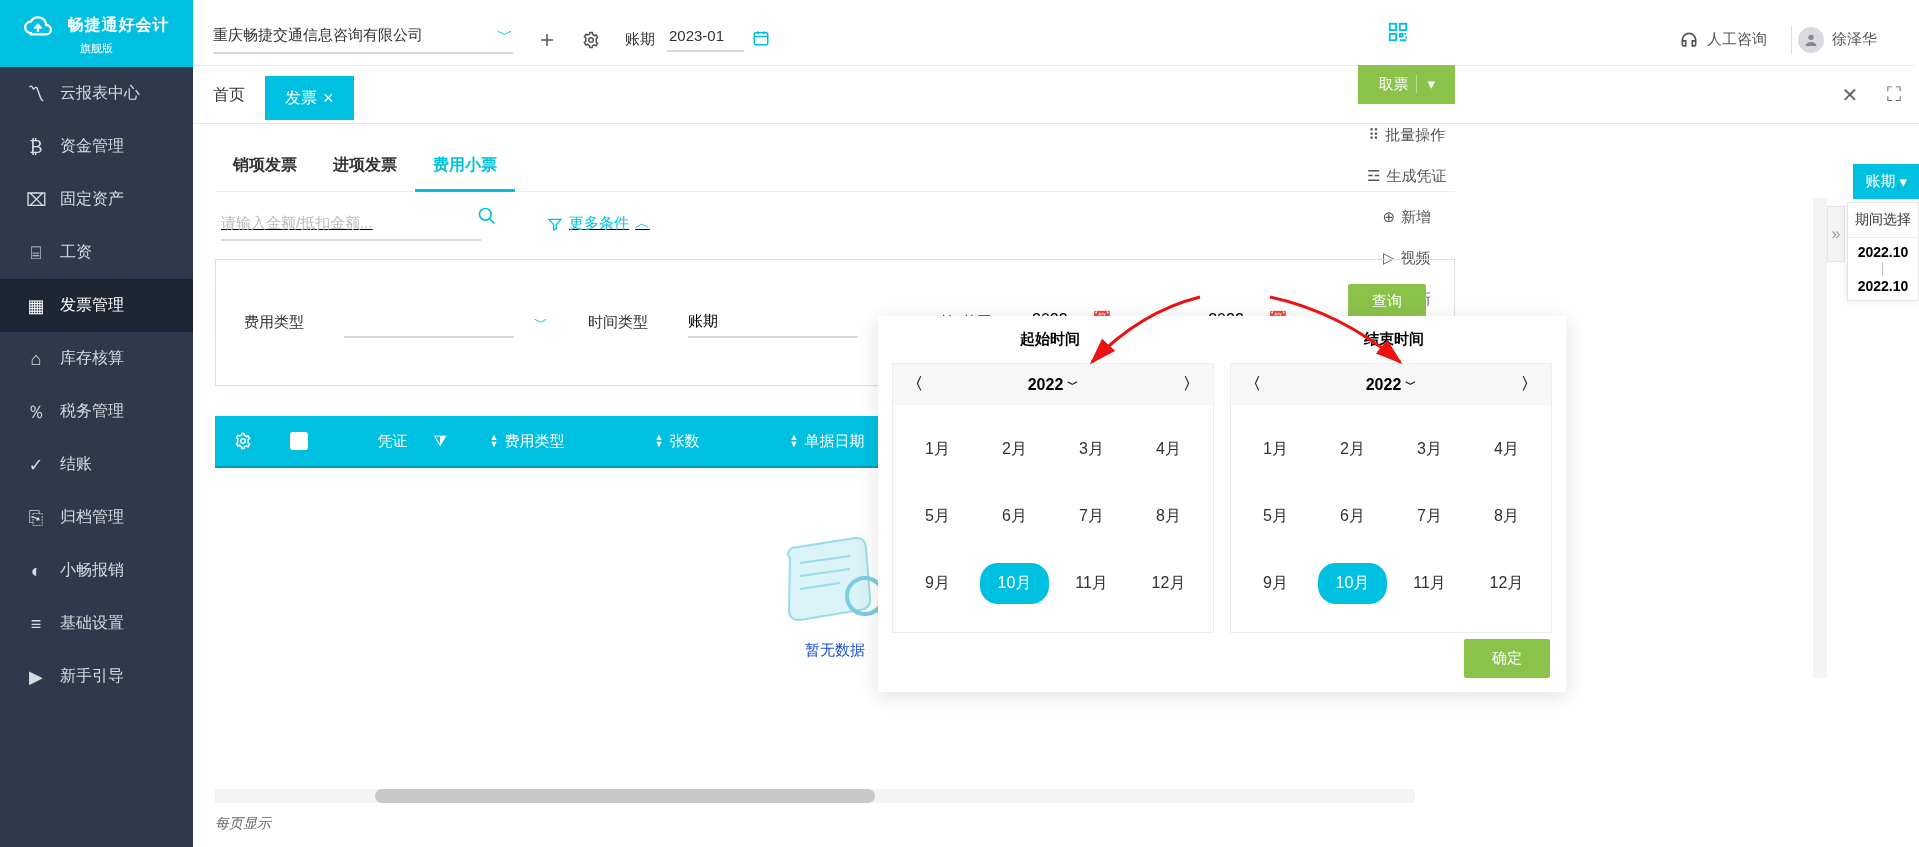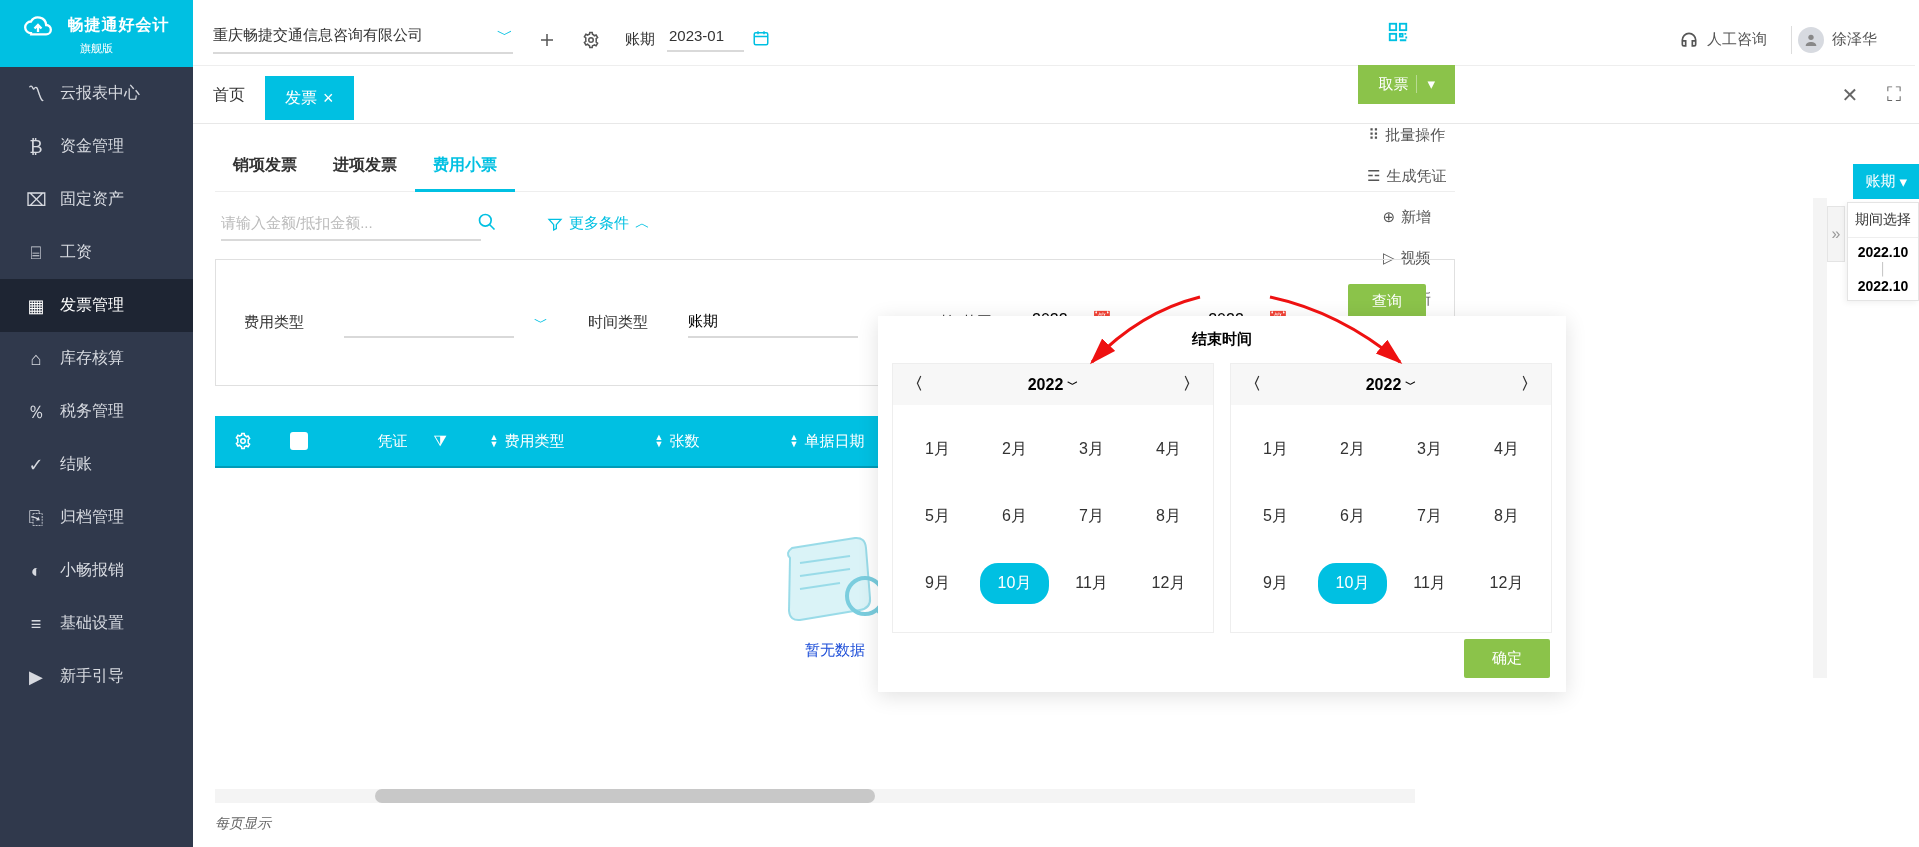--- a/index.html
+++ b/index.html
@@ -44,21 +44,21 @@
 .content { position: absolute; left: 215px; top: 138px; width: 1240px; }
 .sub-tabs-row { display: flex; align-items: center; border-bottom: 1px solid #eee; height: 54px; }
 .sub-tab { font-size: 16px; font-weight: 700; color: #333; padding: 0 18px; height: 54px; line-height: 54px; }
 .sub-tab.active { color: #00c0e2; border-bottom: 3px solid #00c0e2; }
 .toolbar-right { margin-left: auto; display: flex; align-items: center; gap: 22px; flex-direction: column; }
 .qr-icon { color: #00c0e2; width: 22px; height: 22px; margin-right: 18px; }
 .btn-fetch { background: #8bc34a; color: #fff; border: none; padding: 10px 20px; font-size: 15px; display: flex; align-items: center; gap: 4px; cursor: pointer; }
 .btn-fetch-caret { border-left: 1px solid rgba(255,255,255,0.4); padding-left: 10px; margin-left: 4px; }
 .tool-link { display: flex; align-items: center; gap: 6px; color: #555; font-size: 15px; cursor: pointer; }
 
-.search-row { display: flex; align-items: center; gap: 20px; padding: 14px 6px; }
+.search-row { display: flex; gap: 20px; padding: 14px 6px; text-decoration: underline; }
 .search-input { border: none; border-bottom: 2px solid #d9d9d9; padding: 8px 0; font-size: 15px; width: 260px; color: #333; outline: none; }
 .search-input::placeholder { color: #bbb; }
 .search-icon { color: #00c0e2; margin-left: -24px; }
 .more-cond { color: #00c0e2; font-size: 15px; display: flex; align-items: center; gap: 6px; cursor: pointer; margin-left: 30px; }
 
 .filter-box { border: 1px solid #e0e0e0; margin-top: 4px; padding: 24px 28px; display: flex; align-items: center; gap: 40px; position: relative; }
 .fld-label { font-size: 15px; color: #333; }
 .fld-input { border: none; border-bottom: 2px solid #d9d9d9; width: 170px; padding: 6px 0; font-size: 15px; }
 .dd-caret { color: #00c0e2; font-size: 14px; margin-left: -20px; }
 .range-sep { color: #999; }
@@ -371,20 +371,21 @@
 <div class="collapse-handle">»</div>
 <div class="period-panel">
   <div class="ph">期间选择</div>
   <div class="pv">2022.10</div>
   <div class="psep">│</div>
   <div class="pv">2022.10</div>
 </div>
 
 <div class="popup">
   <div class="popup-heads">
+    <div class="popup-head">起始时间</div>
     <div class="popup-head">结束时间</div>
   </div>
   <div class="cal-pane-row">
     <div class="cal-pane">
       <div class="cal-year">
         <span class="cal-nav">〈</span>
         <span class="year-v">
             <span>2022</span>
             <span style="font-size:11px;">﹀</span>
           </span>

